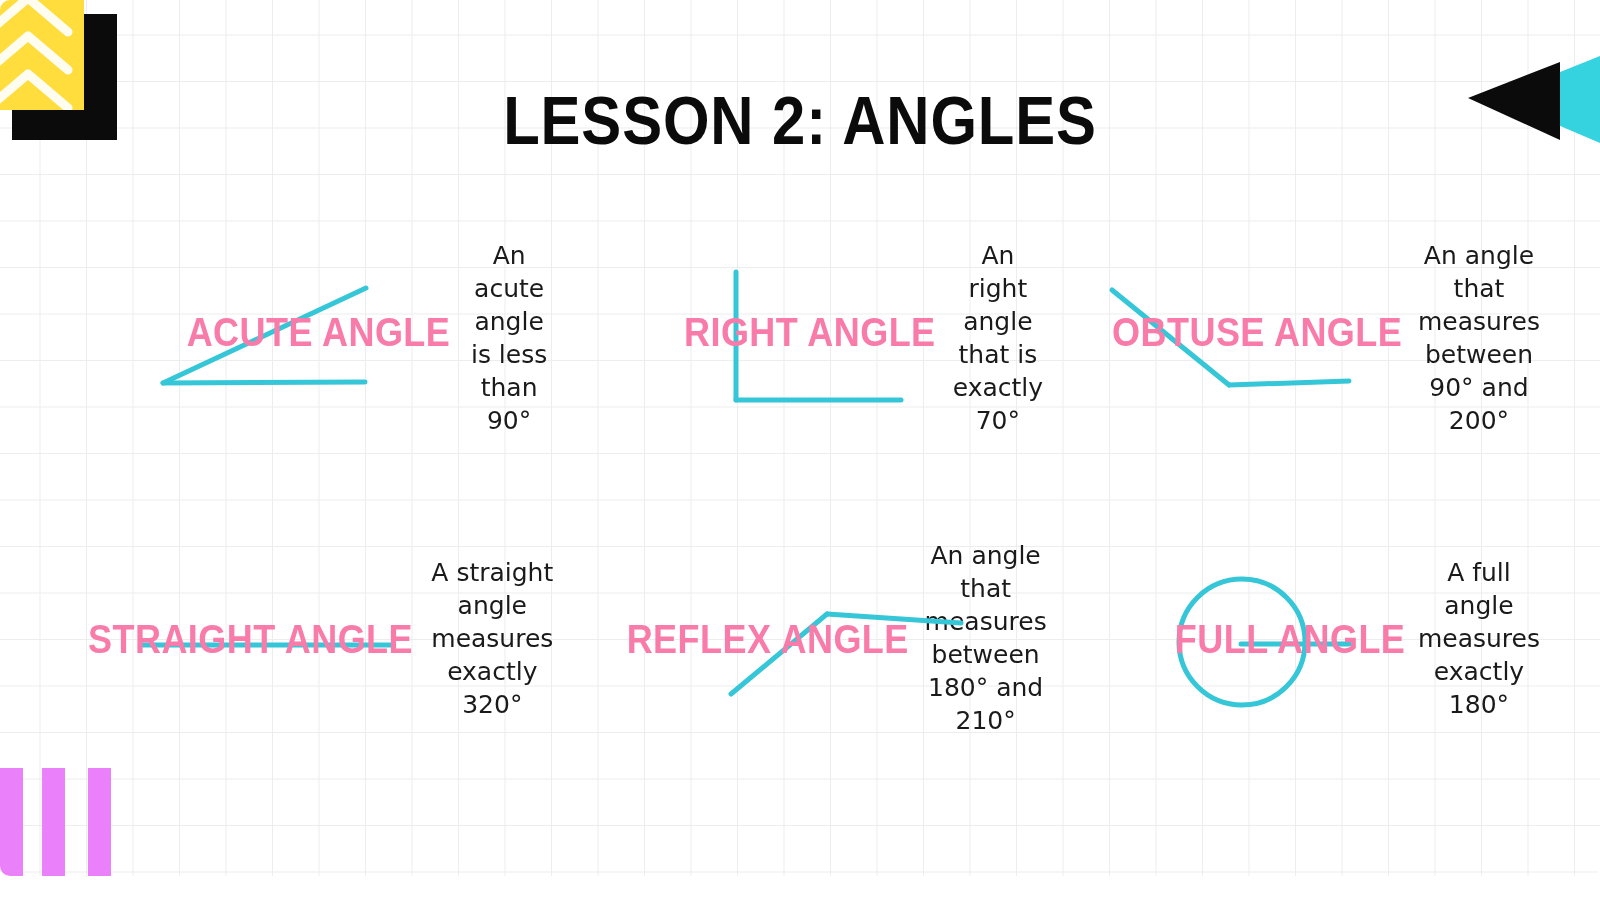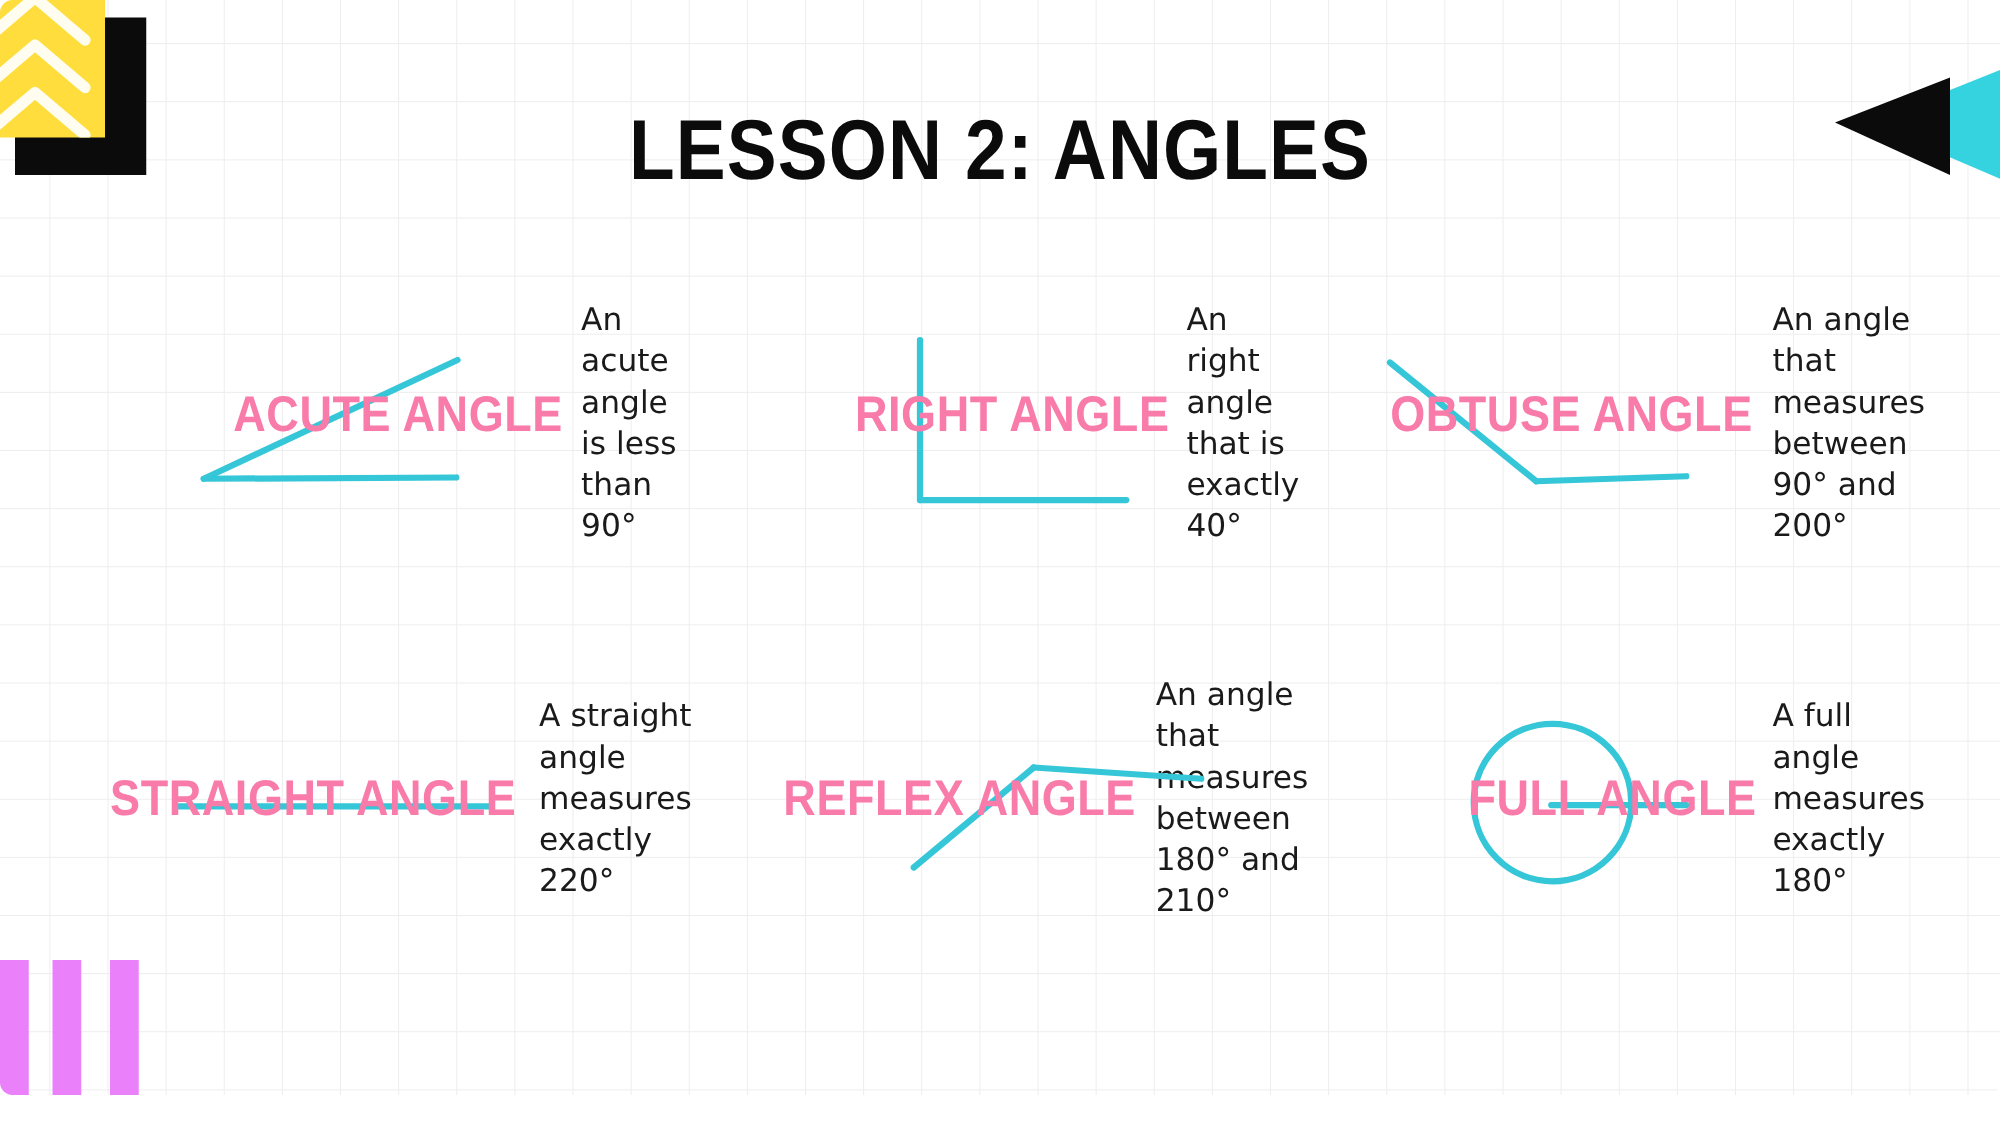--- a/index.html
+++ b/index.html
@@ -104,20 +104,21 @@
     letter-spacing: 0.5px;
     transform: scaleX(0.9);
     line-height: 1;
     margin-top: 4px;
     white-space: nowrap;
   }
   .card .body {
     font-family: "DejaVu Sans", sans-serif;
     font-size: 25px;
     color: #1a1a1a;
+    text-align: center;
     line-height: 1.32;
     margin-top: 16px;
     max-width: 400px;
   }
 
   
   .row2 .figure { height: 150px; }
   .row2 .heading { margin-top: 18px; }
 </style>
 </head>
@@ -170,21 +171,21 @@
     <div class="card row1">
       <div class="figure">
         <svg width="460" height="150" viewBox="0 0 460 150">
           <g stroke="#35c6d8" stroke-width="5" stroke-linecap="round" fill="none">
             <line x1="183" y1="145" x2="183" y2="17"></line>
             <line x1="183" y1="145" x2="348" y2="145"></line>
           </g>
         </svg>
       </div>
       <div class="heading">RIGHT ANGLE</div>
-      <div class="body">An right angle that is exactly 40°</div>
+      <div class="body">An right angle that is exactly 70°</div>
     </div>
 
     <div class="card row1">
       <div class="figure">
         <svg width="460" height="150" viewBox="0 0 460 150">
           <g stroke="#35c6d8" stroke-width="5" stroke-linecap="round" fill="none">
             <line x1="65" y1="35" x2="182" y2="130"></line>
             <line x1="182" y1="130" x2="302" y2="126"></line>
           </g>
         </svg>
@@ -195,21 +196,21 @@
 
     <div class="card row2">
       <div class="figure">
         <svg width="460" height="150" viewBox="0 0 460 150">
           <g stroke="#35c6d8" stroke-width="5" stroke-linecap="round" fill="none">
             <line x1="83" y1="90" x2="332" y2="90"></line>
           </g>
         </svg>
       </div>
       <div class="heading">STRAIGHT ANGLE</div>
-      <div class="body">A straight angle measures exactly 220°</div>
+      <div class="body">A straight angle measures exactly 320°</div>
     </div>
 
     <div class="card row2">
       <div class="figure">
         <svg width="460" height="150" viewBox="0 0 460 150">
           <g stroke="#35c6d8" stroke-width="5" stroke-linecap="round" fill="none">
             <line x1="178" y1="139" x2="274" y2="59"></line>
             <line x1="274" y1="59" x2="408" y2="68"></line>
           </g>
         </svg>

